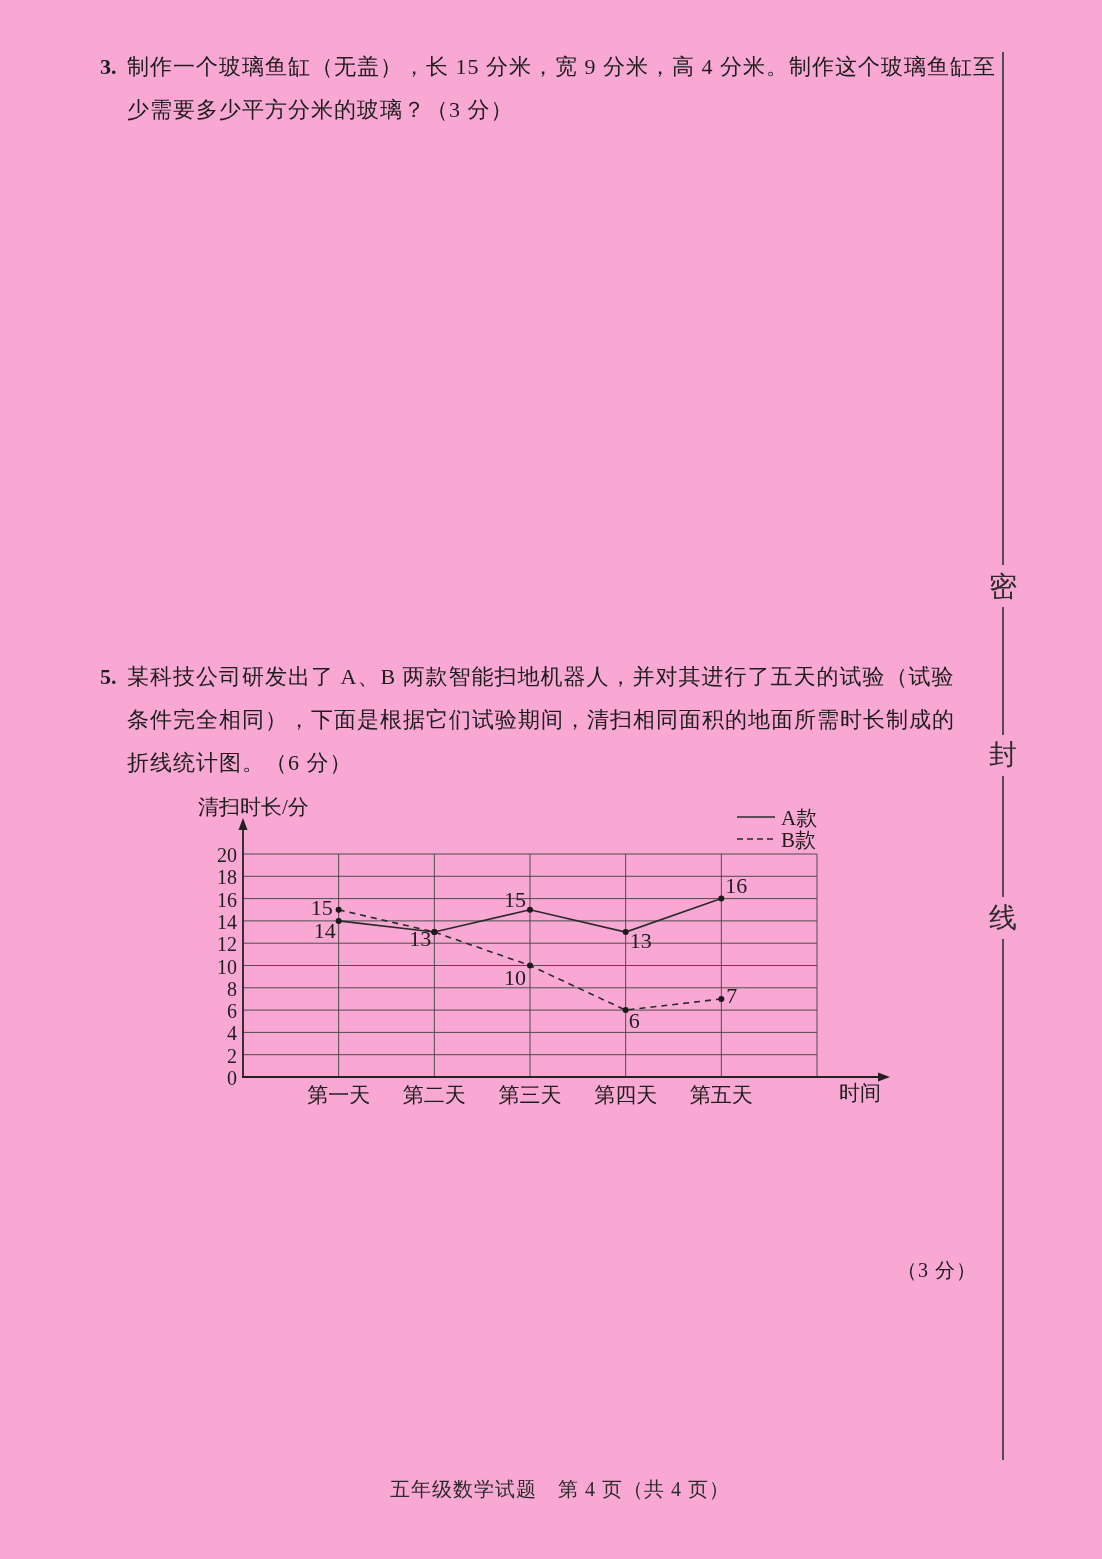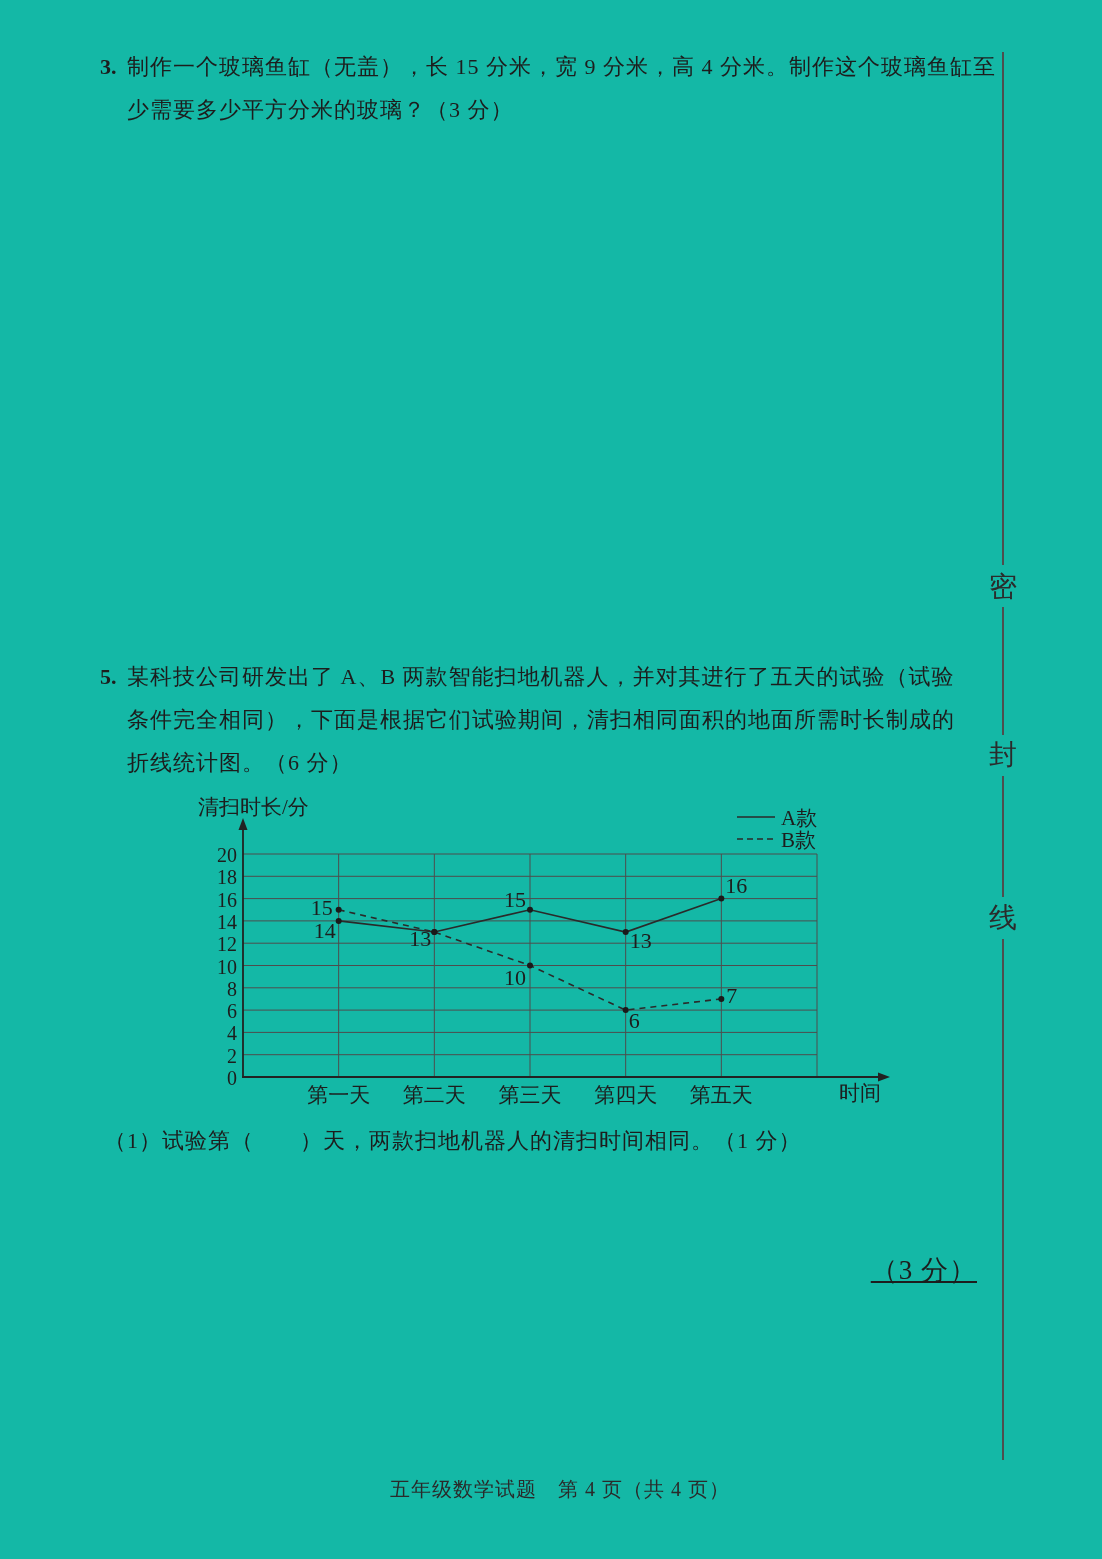--- a/index.html
+++ b/index.html
@@ -1,29 +1,29 @@
 <!DOCTYPE html>
 <html><head>
 <meta charset="utf-8">
 <style>
   html,body{margin:0;padding:0;background:#ffffff;}
   body{
     width:1102px;height:1559px;position:relative;overflow:hidden;
     font-family:"Liberation Serif","DejaVu Serif",serif;
     color:#1d1d1d;
   }
-  .page{position:absolute;inset:0;background:#14b8a6;}
+  .page{position:absolute;inset:0;background:#f9a8d4;}
   .question{position:absolute;left:100px;width:880px;font-size:22px;letter-spacing:1px;}
   .qline{height:43px;line-height:43px;white-space:nowrap;}
   .qline.indent{padding-left:27px;}
   .qnum{display:inline-block;width:27px;font-weight:bold;letter-spacing:0;}
   .subq{position:absolute;left:104px;width:880px;height:43px;line-height:43px;
         font-size:22px;letter-spacing:1px;white-space:nowrap;}
   .score-line{position:absolute;left:104px;width:873px;height:43px;line-height:43px;
-        font-size:27px;text-align:right;letter-spacing:1px;text-decoration:underline;}
+        font-size:20px;text-align:right;letter-spacing:1px;}
   .footer{position:absolute;left:0;top:1468px;width:1120px;height:43px;line-height:43px;
         font-size:20px;text-align:center;letter-spacing:1px;color:#2a2a2a;}
   .chart-wrap{position:absolute;left:150px;top:795px;width:770px;height:320px;}
   .chart-wrap svg{display:block;width:100%;height:100%;font-family:"Liberation Serif","DejaVu Serif",serif;}
   .seal-seg{position:absolute;left:1002px;width:2px;background:#4e4e4e;}
   .seal-char{position:absolute;left:987px;width:32px;text-align:center;
         font-size:28px;line-height:32px;color:#2b2b2b;}
 </style>
 </head>
 <body>
@@ -104,21 +104,20 @@
         <circle cx="434.33333333333337" cy="932.05" r="3" fill="#1a1a1a"></circle>
         <circle cx="530" cy="965.5" r="3" fill="#1a1a1a"></circle>
         <text x="526" y="984.5" font-size="22" text-anchor="end" fill="#1d1d1d">10</text>
         <circle cx="625.6666666666667" cy="1010.1" r="3" fill="#1a1a1a"></circle>
         <text x="628.6666666666667" y="1028.1" font-size="22" text-anchor="start" fill="#1d1d1d">6</text>
         <circle cx="721.3333333333334" cy="998.95" r="3" fill="#1a1a1a"></circle>
         <text x="726.3333333333334" y="1002.95" font-size="22" text-anchor="start" fill="#1d1d1d">7</text>
       </svg>
     </div>
 
-  <div class="subq" style="top:1119px">（1）试验第（　　）天，两款扫地机器人的清扫时间相同。（1 分）</div>
   <div class="score-line" style="top:1249px">（3 分）</div>
 
   <div class="footer">五年级数学试题　第 4 页（共 4 页）</div>
 
   <div class="seal-seg" style="top:52px;height:513px"></div>
   <div class="seal-char" style="top:571px">密</div>
   <div class="seal-seg" style="top:607px;height:128px"></div>
   <div class="seal-char" style="top:739px">封</div>
   <div class="seal-seg" style="top:776px;height:121px"></div>
   <div class="seal-char" style="top:902px">线</div>

